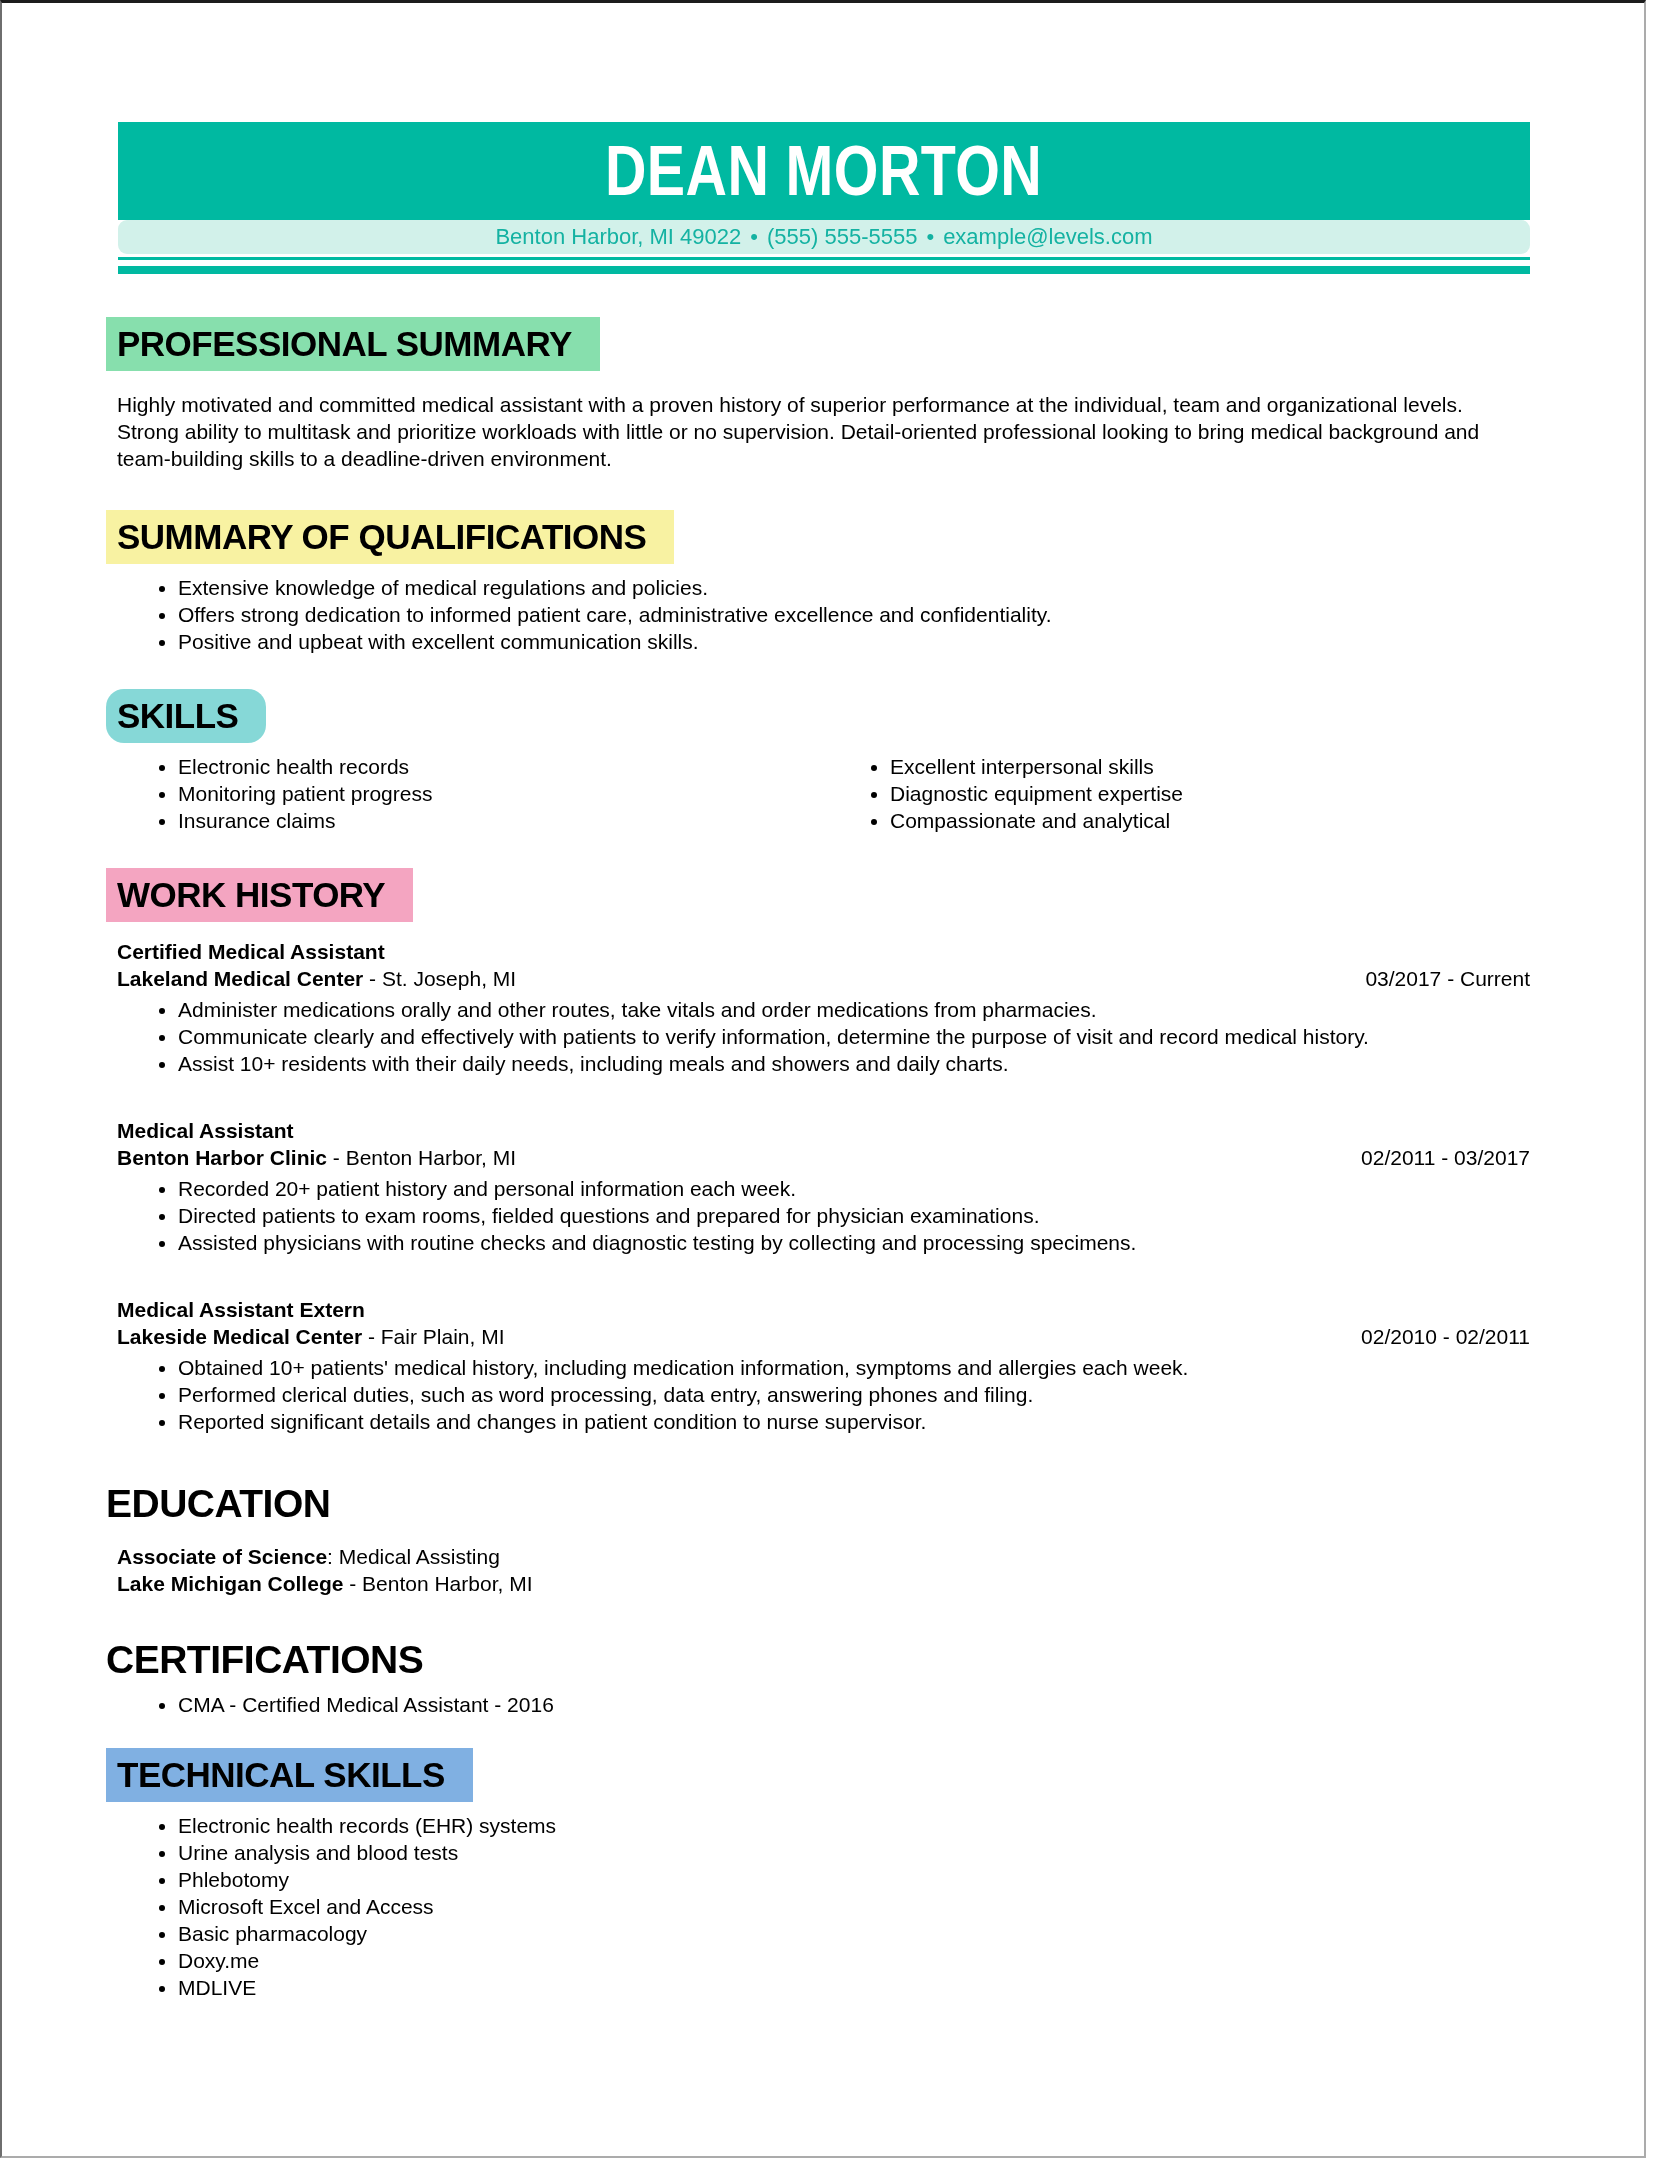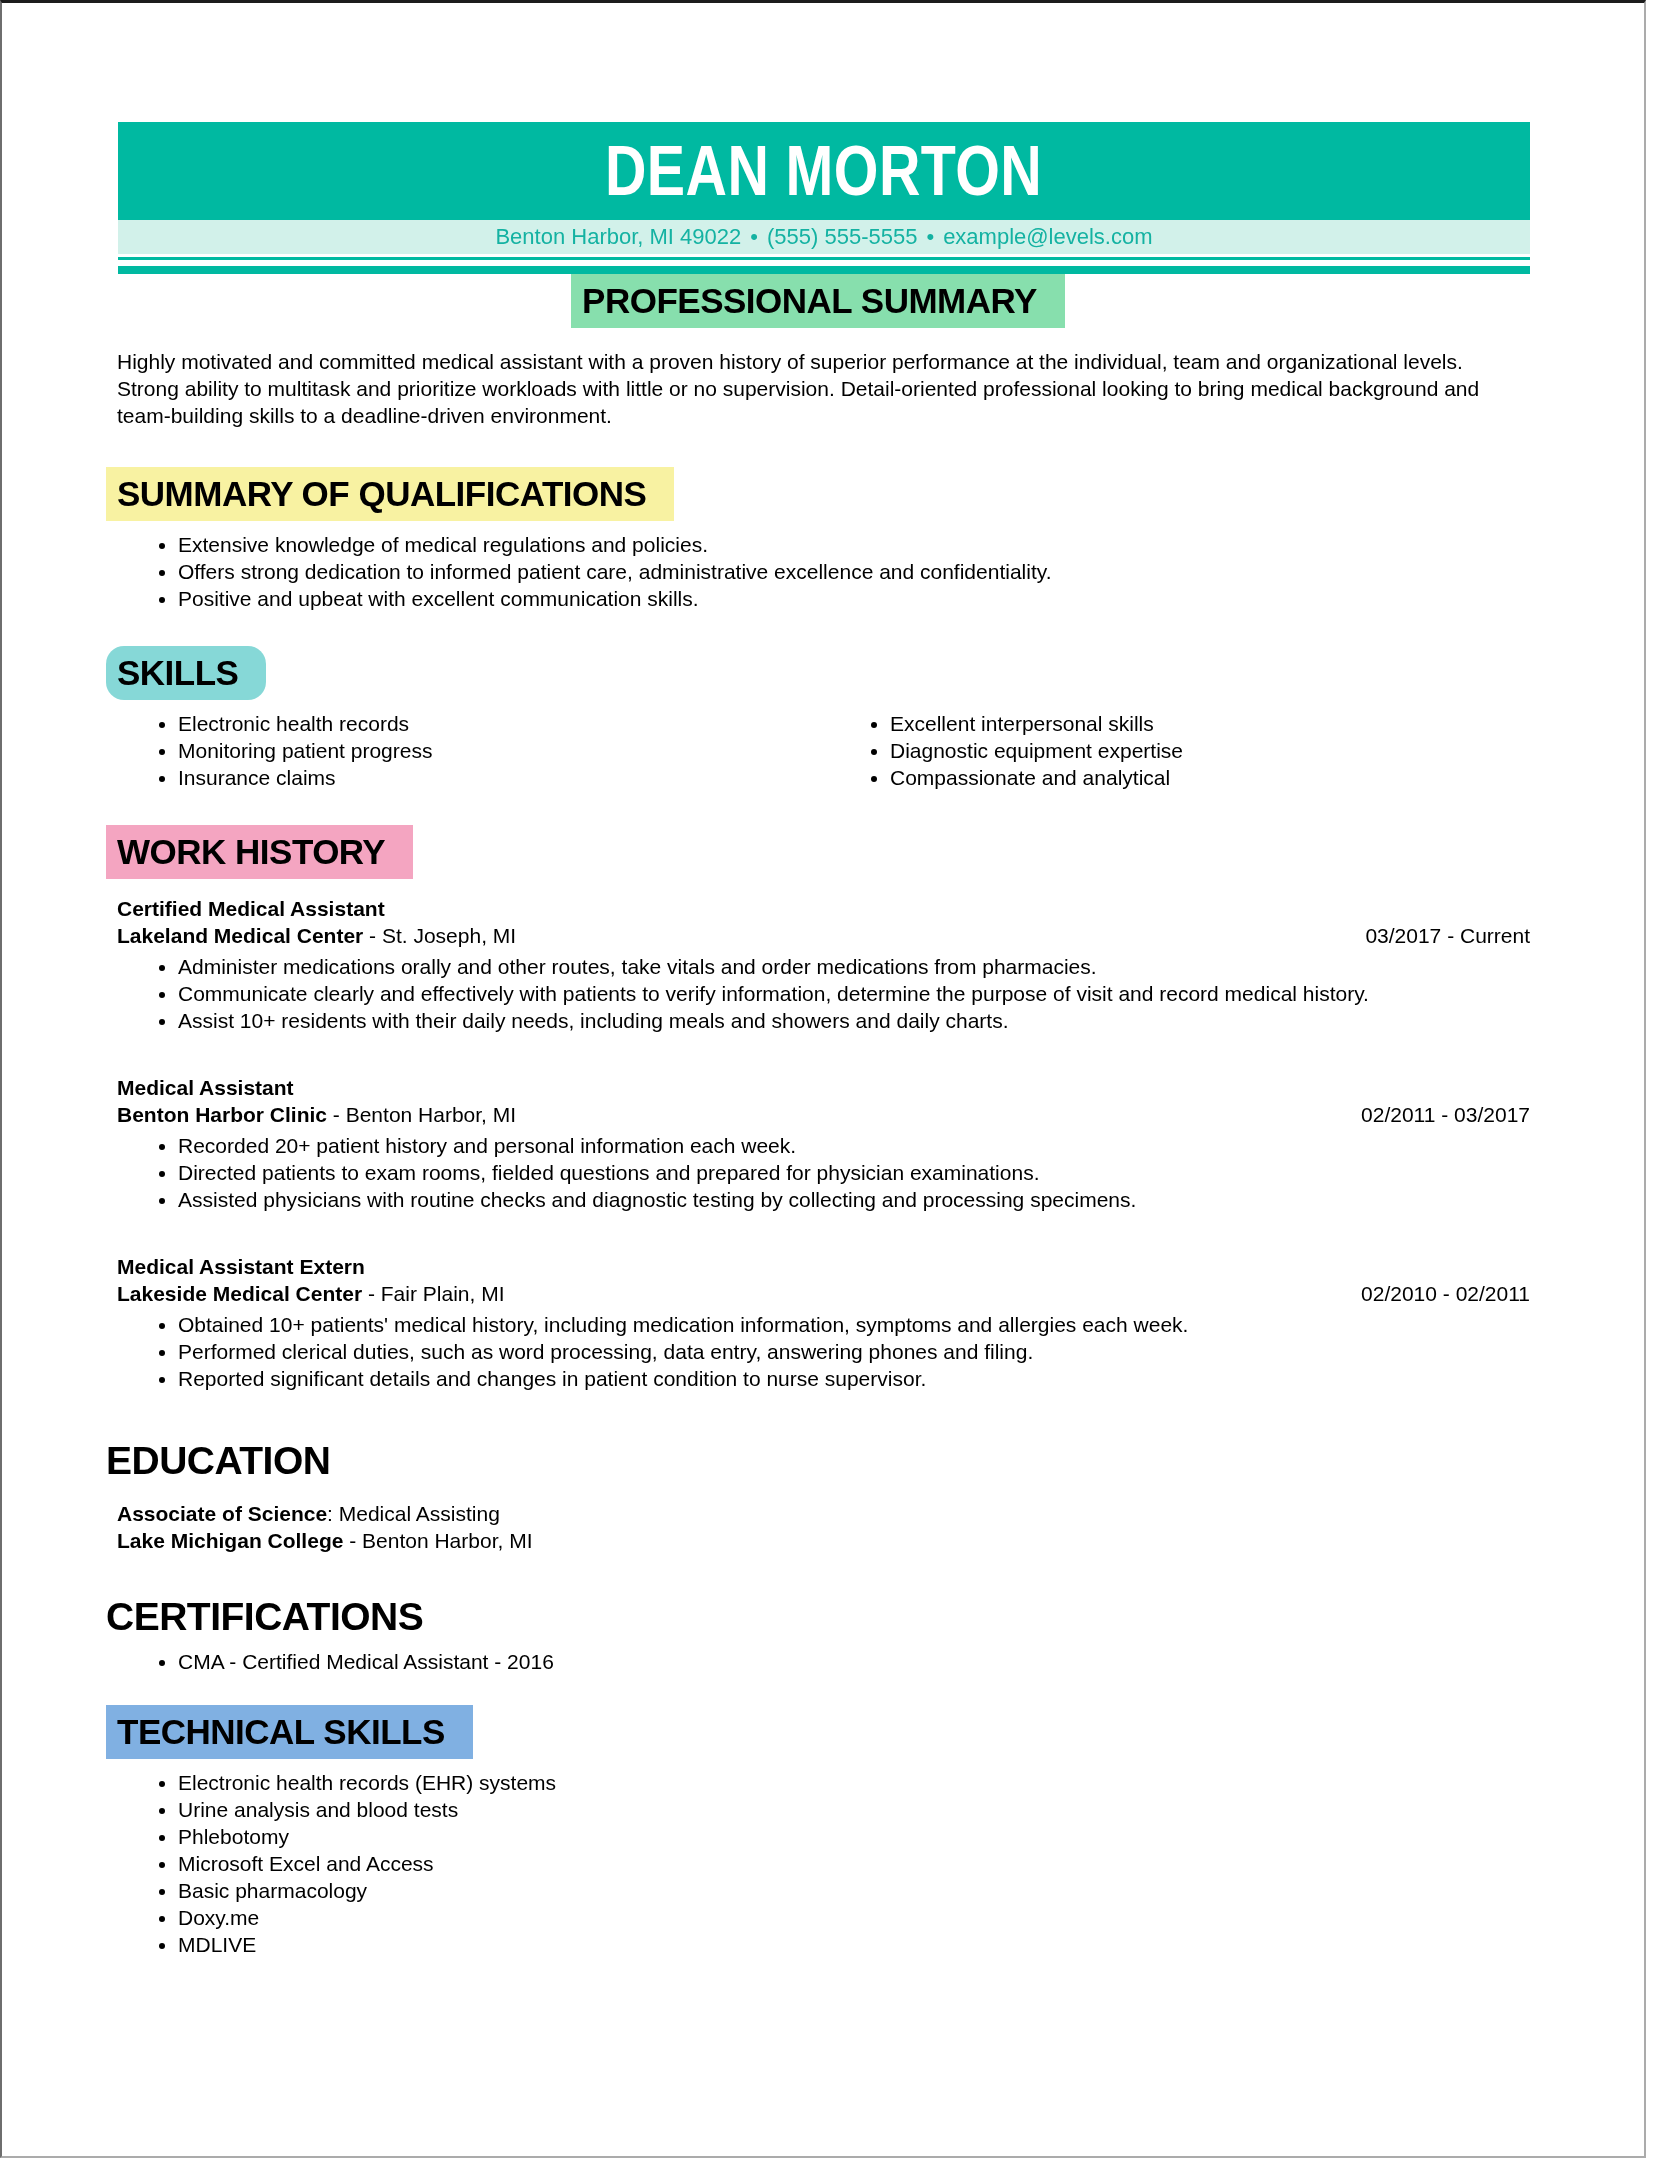--- a/index.html
+++ b/index.html
@@ -39,20 +39,21 @@
   }
   .contact-bar {
     background: var(--teal-light, #d2f1ea);
     height: 34px;
     display: flex;
     align-items: center;
     justify-content: center;
     gap: 9px;
     font-size: 22px;
     color: var(--contact-text, #14b2a2);
+    border-radius: 9px;
   }
   .thin-line { height: 3px; background: var(--teal, #00b9a1); margin-top: 3px; }
   .thick-bar { height: 8px; background: var(--teal, #00b9a1); margin-top: 6px; }
 
   
   .content { margin: 0 114px 0 104px; font-size: 21px; line-height: 27px; }
 
   .sec-heading {
     display: inline-block;
     font-size: 35px;
@@ -60,21 +61,21 @@
     font-weight: bold;
     padding: 8px 28px 8px 11px;
     letter-spacing: -0.5px;
   }
   .hl-green  { background: var(--highlight-green,  #87dfad); }
   .hl-yellow { background: var(--highlight-yellow, #f8f2a2); }
   .hl-cyan   { background: var(--highlight-cyan,   #86d8d7); border-radius: 18px; }
   .hl-pink   { background: var(--highlight-pink,   #f4a5c1); }
   .hl-blue   { background: var(--highlight-blue,   #80b0e2); }
 
-  .mt-ps   { display: block; text-align: center; }
+  .mt-ps   { margin-top: 43px; display: block; }
   .mt-sec  { margin-top: 38px; display: block; }
   .mt-skl  { margin-top: 34px; display: block; }
 
   .summary-text { margin: 20px 0 0 11px; max-width: 1442px; }
 
   ul.bullets { list-style: disc; margin: 10px 0 0 0; padding-left: 72px; }
   ul.bullets li { margin: 0; padding-right: 30px; }
 
   .skills-cols { display: flex; margin-top: 10px; }
   .skills-cols ul.bullets { width: 50%; box-sizing: border-box; margin-top: 0; flex: 0 0 50%; }

